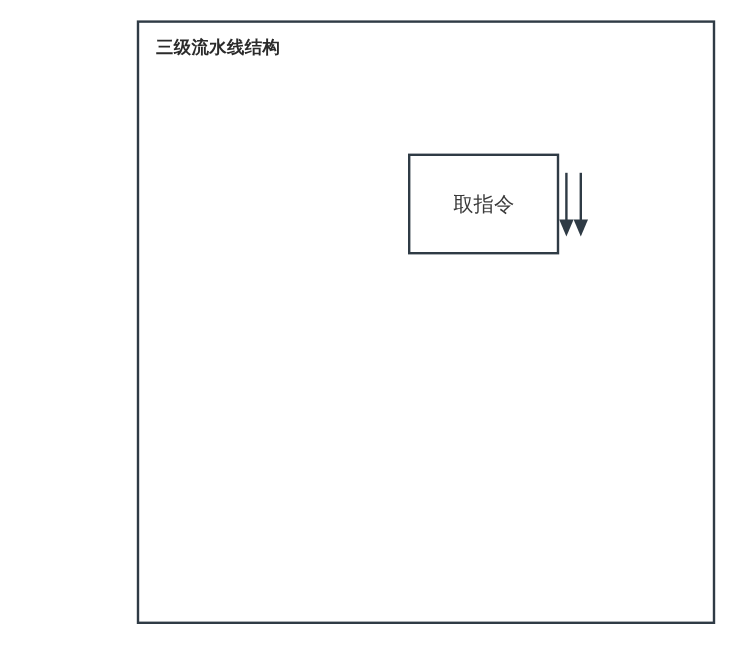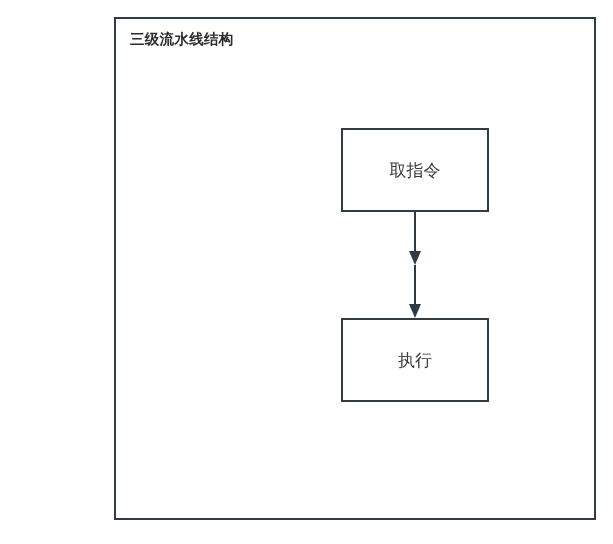--- a/index.html
+++ b/index.html
@@ -48,21 +48,21 @@
     white-space: nowrap;
   }
 
   
   #stage-column {
     position: absolute;
     left: 224px;   
     top: 109px;    
     width: 150px;
     display: flex;
-    flex-direction: column;
+    flex-direction: row;
     align-items: center;
   }
 
   .stage-box {
     box-sizing: border-box;
     width: 148px;
     height: 84px;
     border: 2px solid #2f3b45;
     background: #ffffff;
     display: flex;
@@ -123,19 +123,16 @@
         <div class="shaft"></div>
         <div class="head"></div>
       </div>
 
 
       <div class="connector">
         <div class="shaft"></div>
         <div class="head"></div>
       </div>
 
-      <div class="stage-box">
-        <span class="stage-label">执行</span>
-      </div>
 
     </div>
   </div>
 </div>
 
 </body></html>

